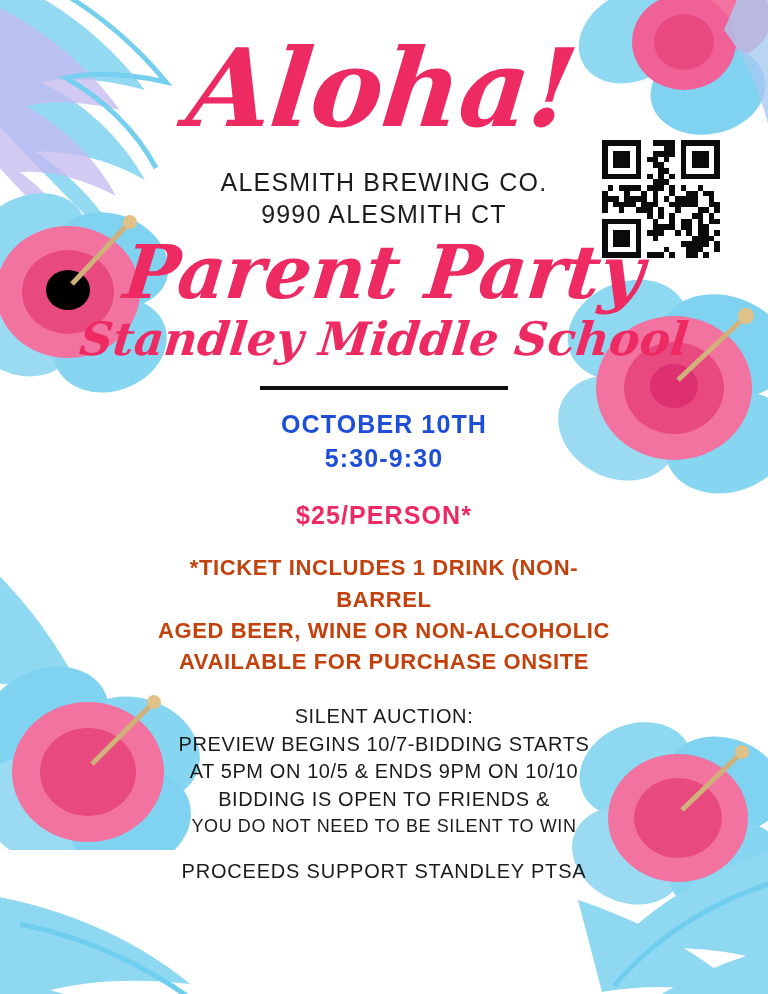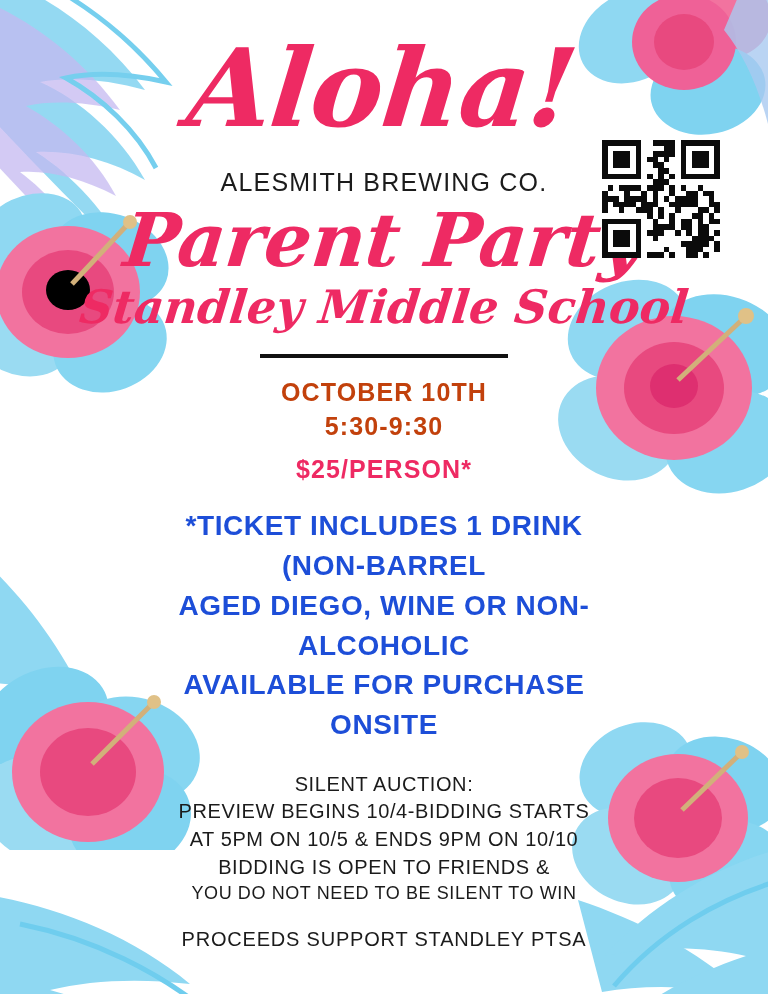--- a/index.html
+++ b/index.html
@@ -95,42 +95,42 @@
   }
 
   .rule {
     width: 248px;
     height: 4px;
     background: #111111;
     margin: 22px auto 18px;
   }
 
   .date {
-    color: #c2410c;
+    color: #1d4ed8;
     font-weight: bold;
     font-size: 25px;
     line-height: 1.35;
     letter-spacing: 1.1px;
   }
 
   .price {
-    margin-top: 8px;
+    margin-top: 22px;
     color: #ee2a63;
     font-weight: bold;
     font-size: 25px;
     line-height: 1.38;
     letter-spacing: 1.1px;
   }
 
   .ticket-note {
     margin: 20px auto 0;
     width: 470px;
-    color: #1d4ed8;
+    color: #c2410c;
     font-weight: bold;
-    font-size: 28px;
+    font-size: 22px;
     line-height: 1.42;
     letter-spacing: 0.6px;
   }
 
   .auction {
     margin: 26px auto 11px;
     width: 430px;
     color: #1b1b1b;
     font-size: 20px;
     line-height: 1.38;
@@ -722,45 +722,46 @@
         <i></i>
       </div>
   </div>
 
   <div class="content">
 
     <h1 class="aloha">Aloha!</h1>
 
     <div class="venue">
       <div>ALESMITH BREWING CO.</div>
+      <div>9990 ALESMITH CT</div>
     </div>
 
     <div class="party">Parent Party</div>
     <div class="school">Standley Middle School</div>
 
     <div class="rule"></div>
 
     <div class="date">
       <div>OCTOBER 10TH</div>
       <div>5:30-9:30</div>
     </div>
 
     <div class="price">
       <div>$25/PERSON*</div>
     </div>
 
     <div class="ticket-note">
       <div>*TICKET INCLUDES 1 DRINK (NON-BARREL</div>
-      <div>AGED DIEGO, WINE OR NON-ALCOHOLIC</div>
+      <div>AGED BEER, WINE OR NON-ALCOHOLIC</div>
       <div>AVAILABLE FOR PURCHASE ONSITE</div>
     </div>
 
     <div class="auction">
       <div>SILENT AUCTION:</div>
-      <div>PREVIEW BEGINS 10/4-BIDDING STARTS</div>
+      <div>PREVIEW BEGINS 10/7-BIDDING STARTS</div>
       <div>AT 5PM ON 10/5 &amp; ENDS 9PM ON 10/10</div>
       <div>BIDDING IS OPEN TO FRIENDS &amp;</div>
       <div class="small">YOU DO NOT NEED TO BE SILENT TO WIN</div>
     </div>
 
     <div class="proceeds">PROCEEDS SUPPORT STANDLEY PTSA</div>
 
   </div>
 </div>
 

